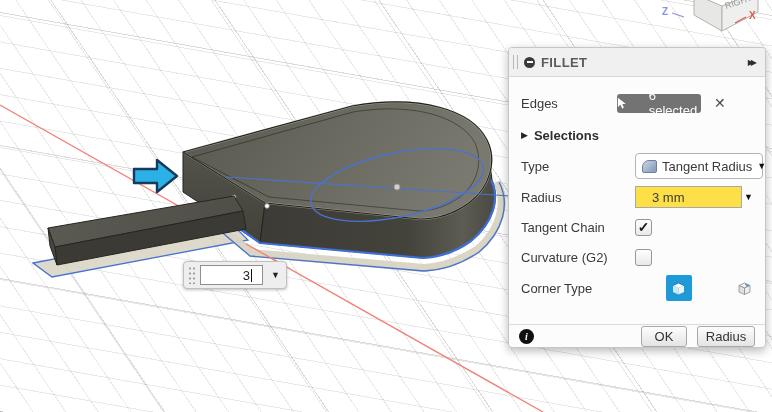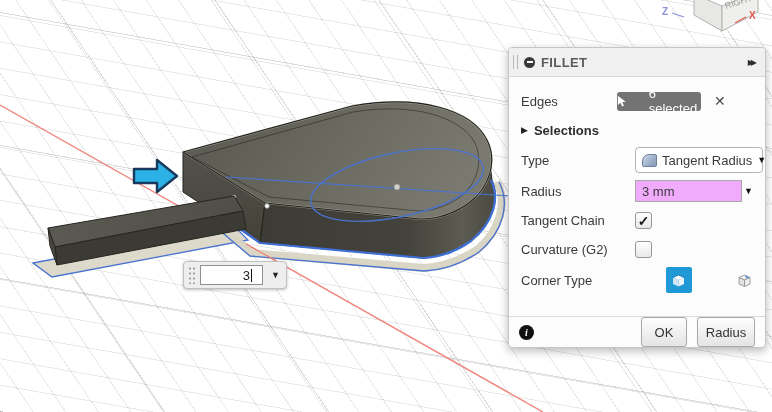--- a/index.html
+++ b/index.html
@@ -56,41 +56,41 @@
 
   .row-type{margin-top:9px;height:26px;}
   .dropdown{width:128px;height:26px;box-sizing:border-box;background:#fff;border:1px solid #b3b3b3;border-radius:4px;
     display:flex;align-items:center;padding:0 6px;gap:5px;cursor:pointer;}
   .fillet-glyph{width:13px;height:11px;flex:0 0 13px;background:linear-gradient(135deg,#cdd8e8 0%,#8fa2bd 80%);
     border:1px solid #6d7f99;border-radius:7px 2px 2px 2px;}
   .dropdown .dd-text{flex:1;white-space:nowrap;}
   .dd-arrow{font-size:9px;color:#111;line-height:1;}
 
   .row-radius{margin-top:7px;height:22px;}
-  .text-input{width:107px;height:22px;box-sizing:border-box;background:#f0abfc;border:1px solid #a9a9a9;
-    display:flex;align-items:center;padding-left:6px;cursor:text;}
+  .text-input{width:107px;height:22px;box-sizing:border-box;background:#fde047;border:1px solid #a9a9a9;
+    display:flex;align-items:center;padding-left:16px;cursor:text;}
   .radius-dd{margin-left:auto;margin-right:4px;font-size:9px;color:#111;cursor:pointer;}
 
   .row-check{height:18px;}
   .row-tangent{margin-top:10px;}
   .row-curvature{margin-top:12px;}
   .checkbox{width:17px;height:17px;box-sizing:border-box;border:1px solid #979797;border-radius:3px;
     background:linear-gradient(#ffffff,#e9e9e9);display:flex;align-items:center;justify-content:center;
     font-size:14px;font-weight:bold;color:#1c1c1c;cursor:pointer;line-height:1;}
 
   .row-corner{margin-top:9px;height:26px;gap:31px;}
   .corner-btn{width:26px;height:26px;border-radius:2px;display:flex;align-items:center;justify-content:center;cursor:pointer;}
   .corner-btn.selected{background:#1f9ad6;}
   .corner-btn + .corner-btn{margin-left:9px;}
 
   .divider{margin-top:23px;height:0;border-top:1px solid #dadada;}
   .footer{flex:1;display:flex;align-items:center;padding:0 8px 0 10px;}
   .info-dot{width:15px;height:15px;border-radius:50%;background:#101010;color:#fff;font-size:10px;font-weight:bold;
     font-family:"Liberation Serif",serif;font-style:italic;display:flex;align-items:center;justify-content:center;cursor:pointer;}
-  .btn{height:30px;box-sizing:border-box;background:linear-gradient(#fdfdfd,#e4e4e4);border:1px solid #a8a8a8;
+  .btn{height:21px;box-sizing:border-box;background:linear-gradient(#fdfdfd,#e4e4e4);border:1px solid #a8a8a8;
     border-radius:3px;display:flex;align-items:center;justify-content:center;font-size:13px;color:#333;cursor:pointer;}
   .btn-ok{width:46px;margin-left:auto;}
   .btn-cancel{width:58px;margin-left:10px;margin-right:2px;}
 </style>
 </head>
 <body>
 
 <div class="stage">
 
   <div class="canvas">

